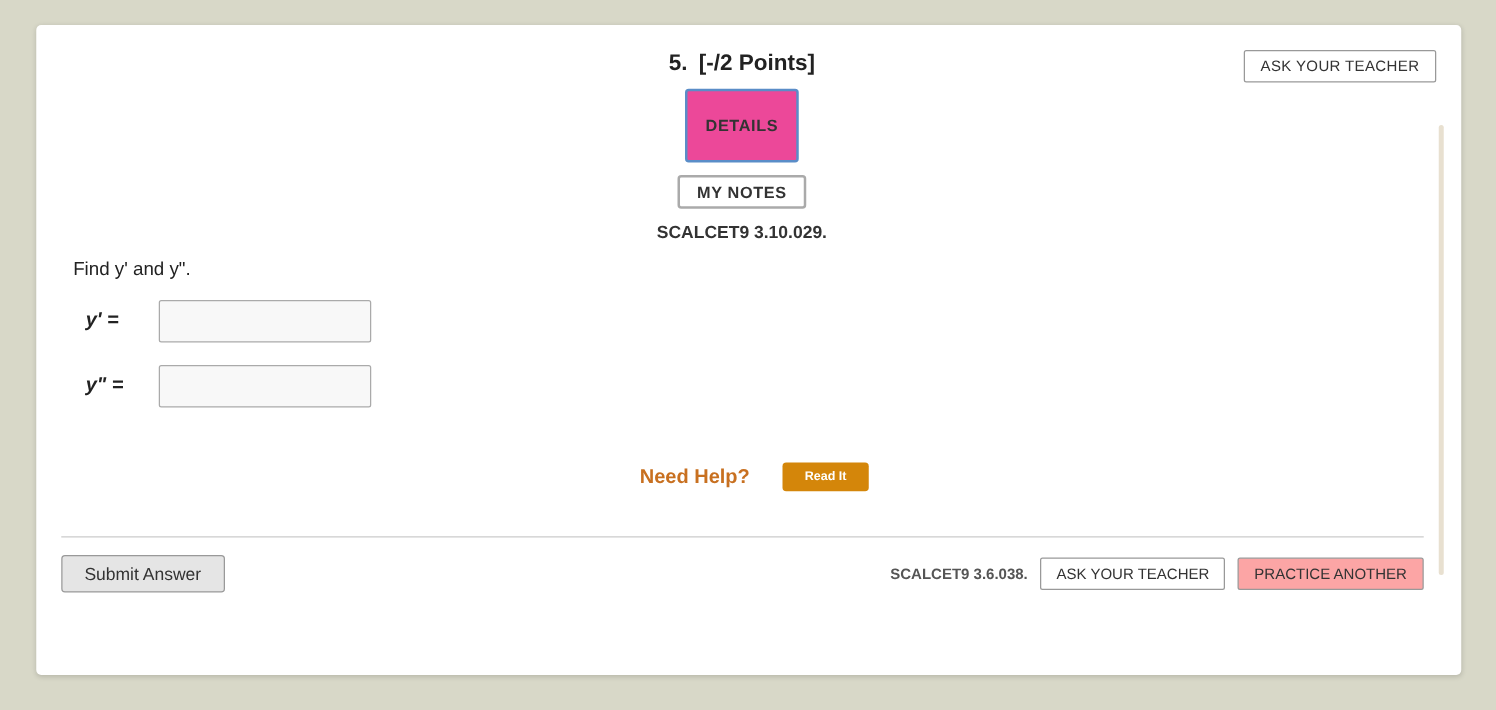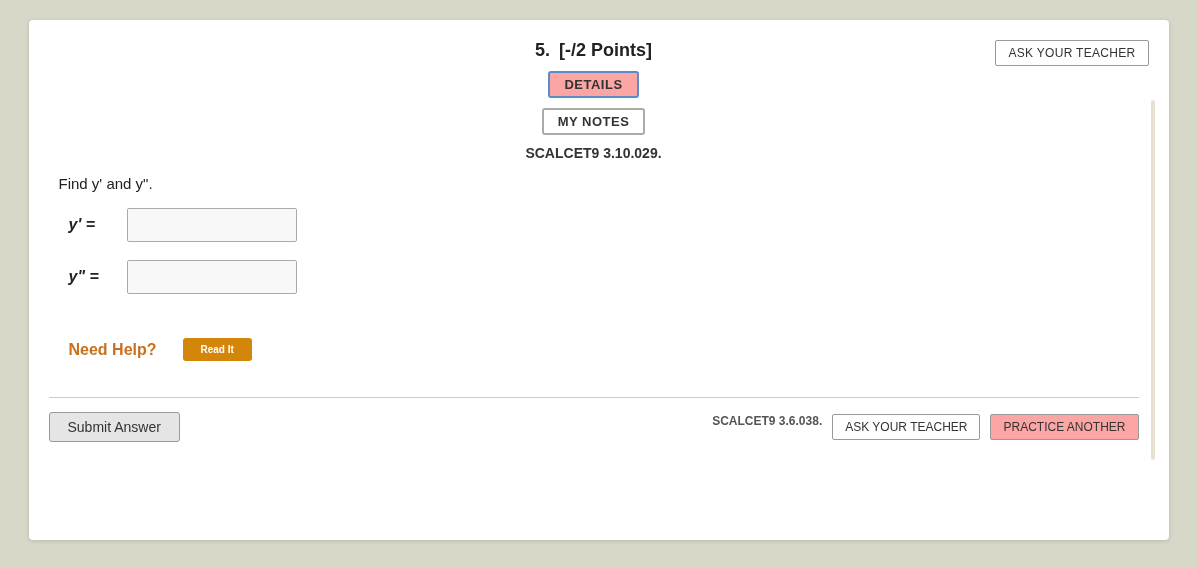--- a/index.html
+++ b/index.html
@@ -40,23 +40,23 @@
 
     .question-number {
       font-size: 18px;
       font-weight: bold;
       color: #222;
       white-space: nowrap;
     }
 
     .btn-details {
       border: 2px solid #5a8dc8;
-      background: #fca5a5;
-      color: #333;
-      padding: 4px 14px;
+      background: #ec4899;
+      color: #333;
+      padding: 20px 14px;
       font-size: 13px;
       font-weight: bold;
       cursor: pointer;
       border-radius: 3px;
       letter-spacing: 0.5px;
     }
 
     .btn-my-notes {
       border: 2px solid #aaa;
       background: #ffffff;
@@ -133,20 +133,21 @@
       font-size: 14px;
       border-radius: 2px;
     }
 
     .need-help-row {
       display: flex;
       align-items: center;
       gap: 26px;
       margin-top: 44px;
       margin-left: 20px;
+      justify-content: center;
     }
 
     .need-help-label {
       font-size: 16px;
       color: #c87020;
       font-weight: bold;
     }
 
     .btn-read-it {
       background: #d4860a;
@@ -173,21 +174,21 @@
       background: #e5e5e5;
       color: #333;
       padding: 6px 18px;
       font-size: 14px;
       cursor: pointer;
       border-radius: 3px;
     }
 
     .bottom-right {
       display: flex;
-      align-items: flex-start;
+      align-items: center;
       gap: 10px;
     }
 
     .scalcet-bottom {
       font-size: 12px;
       color: #555;
       font-weight: bold;
     }
 
     .btn-ask-teacher-bottom {

